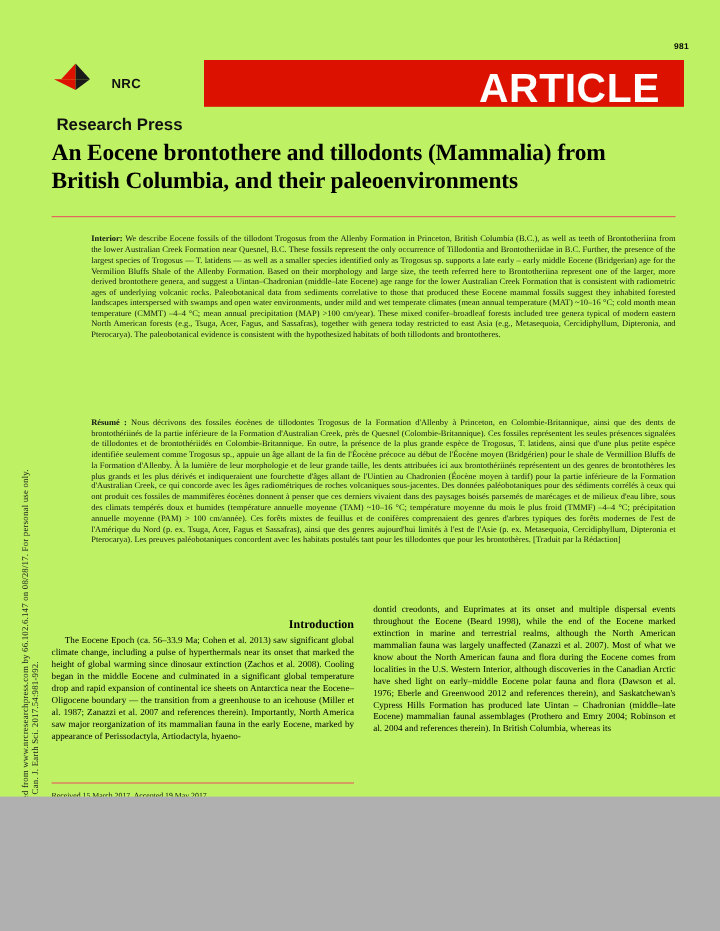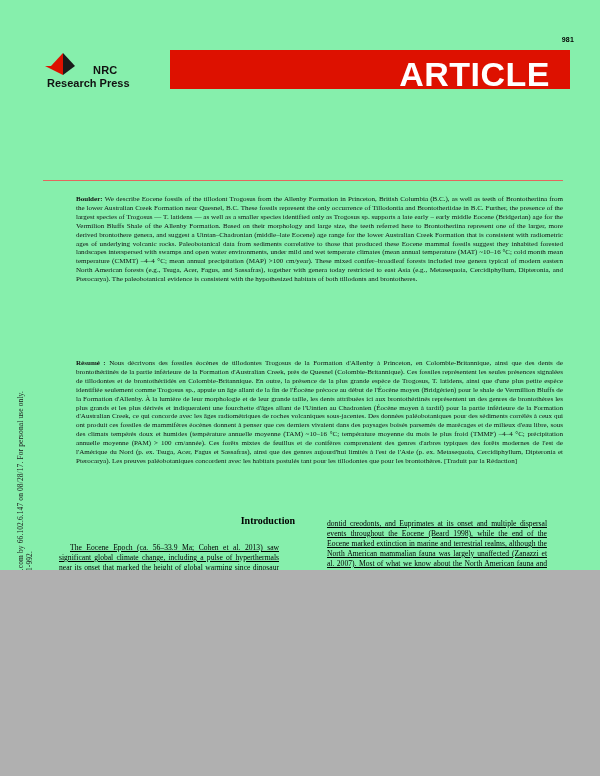--- a/index.html
+++ b/index.html
@@ -3,22 +3,22 @@
 <meta charset="utf-8">
 <style>
   html, body {
     margin: 0;
     padding: 0;
     background: #b0b0b0;
   }
   .page {
     position: relative;
     width: 600px;
-    height: 570px;
-    background: #86efac;
+    height: 664px;
+    background: #bef264;
     overflow: hidden;
     font-family: "Liberation Serif", serif;
     color: #000000;
   }
 
   
   .side-margin {
     position: absolute;
     left: 0;
     top: 0;
@@ -85,24 +85,24 @@
     font-family: "Liberation Sans", sans-serif;
     font-weight: bold;
     font-size: 11px;
     letter-spacing: 0.2px;
     line-height: 1;
     color: #111;
   }
   .logo .rp-text {
     position: absolute;
     left: 4px;
-    top: 25px;
-    font-family: "Liberation Sans", sans-serif;
-    font-weight: bold;
-    font-size: 11px;
+    top: 43px;
+    font-family: "Liberation Sans", sans-serif;
+    font-weight: bold;
+    font-size: 14px;
     letter-spacing: 0px;
     line-height: 1;
     color: #111;
   }
 
   
   .title {
     position: absolute;
     left: 43px;
     top: 103px;
@@ -135,21 +135,21 @@
     position: absolute;
     left: 76px;
     width: 487px;
     font-size: 7.05px;
     line-height: 1.265;
     text-align: justify;
     font-family: "Liberation Serif", serif;
     color: #111;
   }
   .abs-block.abstract { top: 195px; }
-  .abs-block.resume   { top: 359px; }
+  .abs-block.resume   { top: 348px; }
   .abs-block b { font-weight: bold; }
 
   
   .col {
     position: absolute;
     top: 514px;
     width: 252px;
     font-size: 7.6px;
     line-height: 1.31;
     text-align: justify;
@@ -157,21 +157,21 @@
   }
   .col.left  { left: 43px; }
   .col.right { left: 311px; top: 503px; }
   .sec-head {
     font-size: 10px;
     font-weight: bold;
     margin: 0 0 2px 0;
     text-align: right;
     font-family: "Liberation Serif", serif;
   }
-  .col p { margin: 16px; text-indent: 11px; text-decoration: underline; }
+  .col p { margin: 0; text-indent: 11px; }
   .col p.noindent { text-indent: 0; }
 
   
   .rule-footer {
     position: absolute;
     left: 43px;
     top: 652px;
     width: 252px;
     height: 1px;
     background: #e2685e;
@@ -236,24 +236,25 @@
       <polygon points="20,13 32,13 20,22" fill="#1a1a1a"></polygon>
     </svg>
     <div class="nrc-text">NRC</div>
     <div class="rp-text">Research Press</div>
   </div>
 
   <div class="header-band">
     <div class="article-word">ARTICLE</div>
   </div>
 
+  <h1 class="title">An Eocene brontothere and tillodonts (Mammalia) from British Columbia, and their paleoenvironments</h1>
   <div class="rule-thin rule-title"></div>
 
   <div class="abs-block abstract">
-    <b>Boulder:</b>
+    <b>Interior:</b>
     <span>We describe Eocene fossils of the tillodont Trogosus from the Allenby Formation in Princeton, British Columbia (B.C.), as well as teeth of Brontotheriina from the lower Australian Creek Formation near Quesnel, B.C. These fossils represent the only occurrence of Tillodontia and Brontotheriidae in B.C. Further, the presence of the largest species of Trogosus — T. latidens — as well as a smaller species identified only as Trogosus sp. supports a late early – early middle Eocene (Bridgerian) age for the Vermilion Bluffs Shale of the Allenby Formation. Based on their morphology and large size, the teeth referred here to Brontotheriina represent one of the larger, more derived brontothere genera, and suggest a Uintan–Chadronian (middle–late Eocene) age range for the lower Australian Creek Formation that is consistent with radiometric ages of underlying volcanic rocks. Paleobotanical data from sediments correlative to those that produced these Eocene mammal fossils suggest they inhabited forested landscapes interspersed with swamps and open water environments, under mild and wet temperate climates (mean annual temperature (MAT) ~10–16 °C; cold month mean temperature (CMMT) –4–4 °C; mean annual precipitation (MAP) &gt;100 cm/year). These mixed conifer–broadleaf forests included tree genera typical of modern eastern North American forests (e.g., Tsuga, Acer, Fagus, and Sassafras), together with genera today restricted to east Asia (e.g., Metasequoia, Cercidiphyllum, Dipteronia, and Pterocarya). The paleobotanical evidence is consistent with the hypothesized habitats of both tillodonts and brontotheres.</span>
   </div>
 
   <div class="abs-block resume">
     <b>Résumé :</b>
     <span>Nous décrivons des fossiles éocènes de tillodontes Trogosus de la Formation d'Allenby à Princeton, en Colombie-Britannique, ainsi que des dents de brontothériinés de la partie inférieure de la Formation d'Australian Creek, près de Quesnel (Colombie-Britannique). Ces fossiles représentent les seules présences signalées de tillodontes et de brontothériidés en Colombie-Britannique. En outre, la présence de la plus grande espèce de Trogosus, T. latidens, ainsi que d'une plus petite espèce identifiée seulement comme Trogosus sp., appuie un âge allant de la fin de l'Éocène précoce au début de l'Éocène moyen (Bridgérien) pour le shale de Vermillion Bluffs de la Formation d'Allenby. À la lumière de leur morphologie et de leur grande taille, les dents attribuées ici aux brontothériinés représentent un des genres de brontothères les plus grands et les plus dérivés et indiqueraient une fourchette d'âges allant de l'Uintien au Chadronien (Éocène moyen à tardif) pour la partie inférieure de la Formation d'Australian Creek, ce qui concorde avec les âges radiométriques de roches volcaniques sous-jacentes. Des données paléobotaniques pour des sédiments corrélés à ceux qui ont produit ces fossiles de mammifères éocènes donnent à penser que ces derniers vivaient dans des paysages boisés parsemés de marécages et de milieux d'eau libre, sous des climats tempérés doux et humides (température annuelle moyenne (TAM) ~10–16 °C; température moyenne du mois le plus froid (TMMF) –4–4 °C; précipitation annuelle moyenne (PAM) &gt; 100 cm/année). Ces forêts mixtes de feuillus et de conifères comprenaient des genres d'arbres typiques des forêts modernes de l'est de l'Amérique du Nord (p. ex. Tsuga, Acer, Fagus et Sassafras), ainsi que des genres aujourd'hui limités à l'est de l'Asie (p. ex. Metasequoia, Cercidiphyllum, Dipteronia et Pterocarya). Les preuves paléobotaniques concordent avec les habitats postulés tant pour les tillodontes que pour les brontothères. [Traduit par la Rédaction]</span>
   </div>
 
   <div class="col left">
     <div class="sec-head">Introduction</div>

